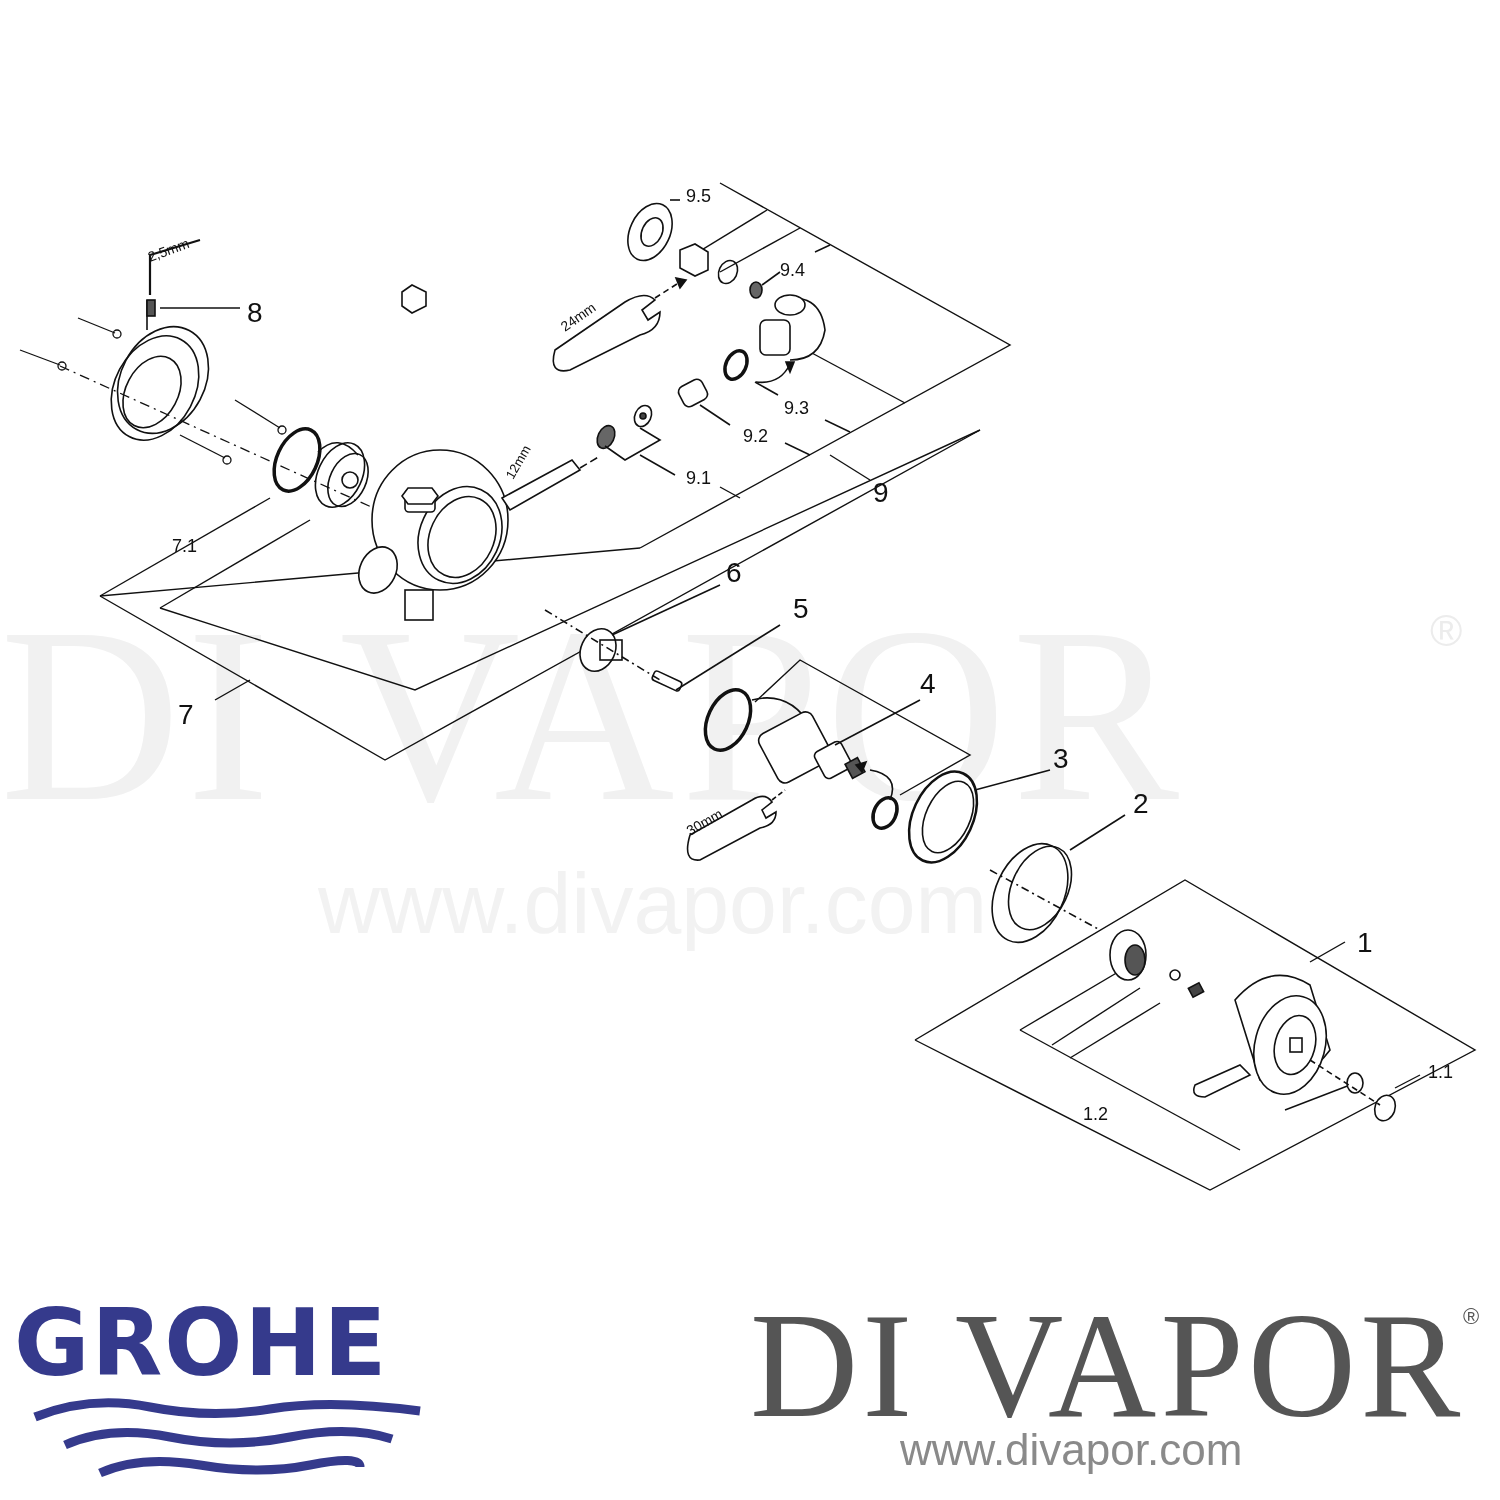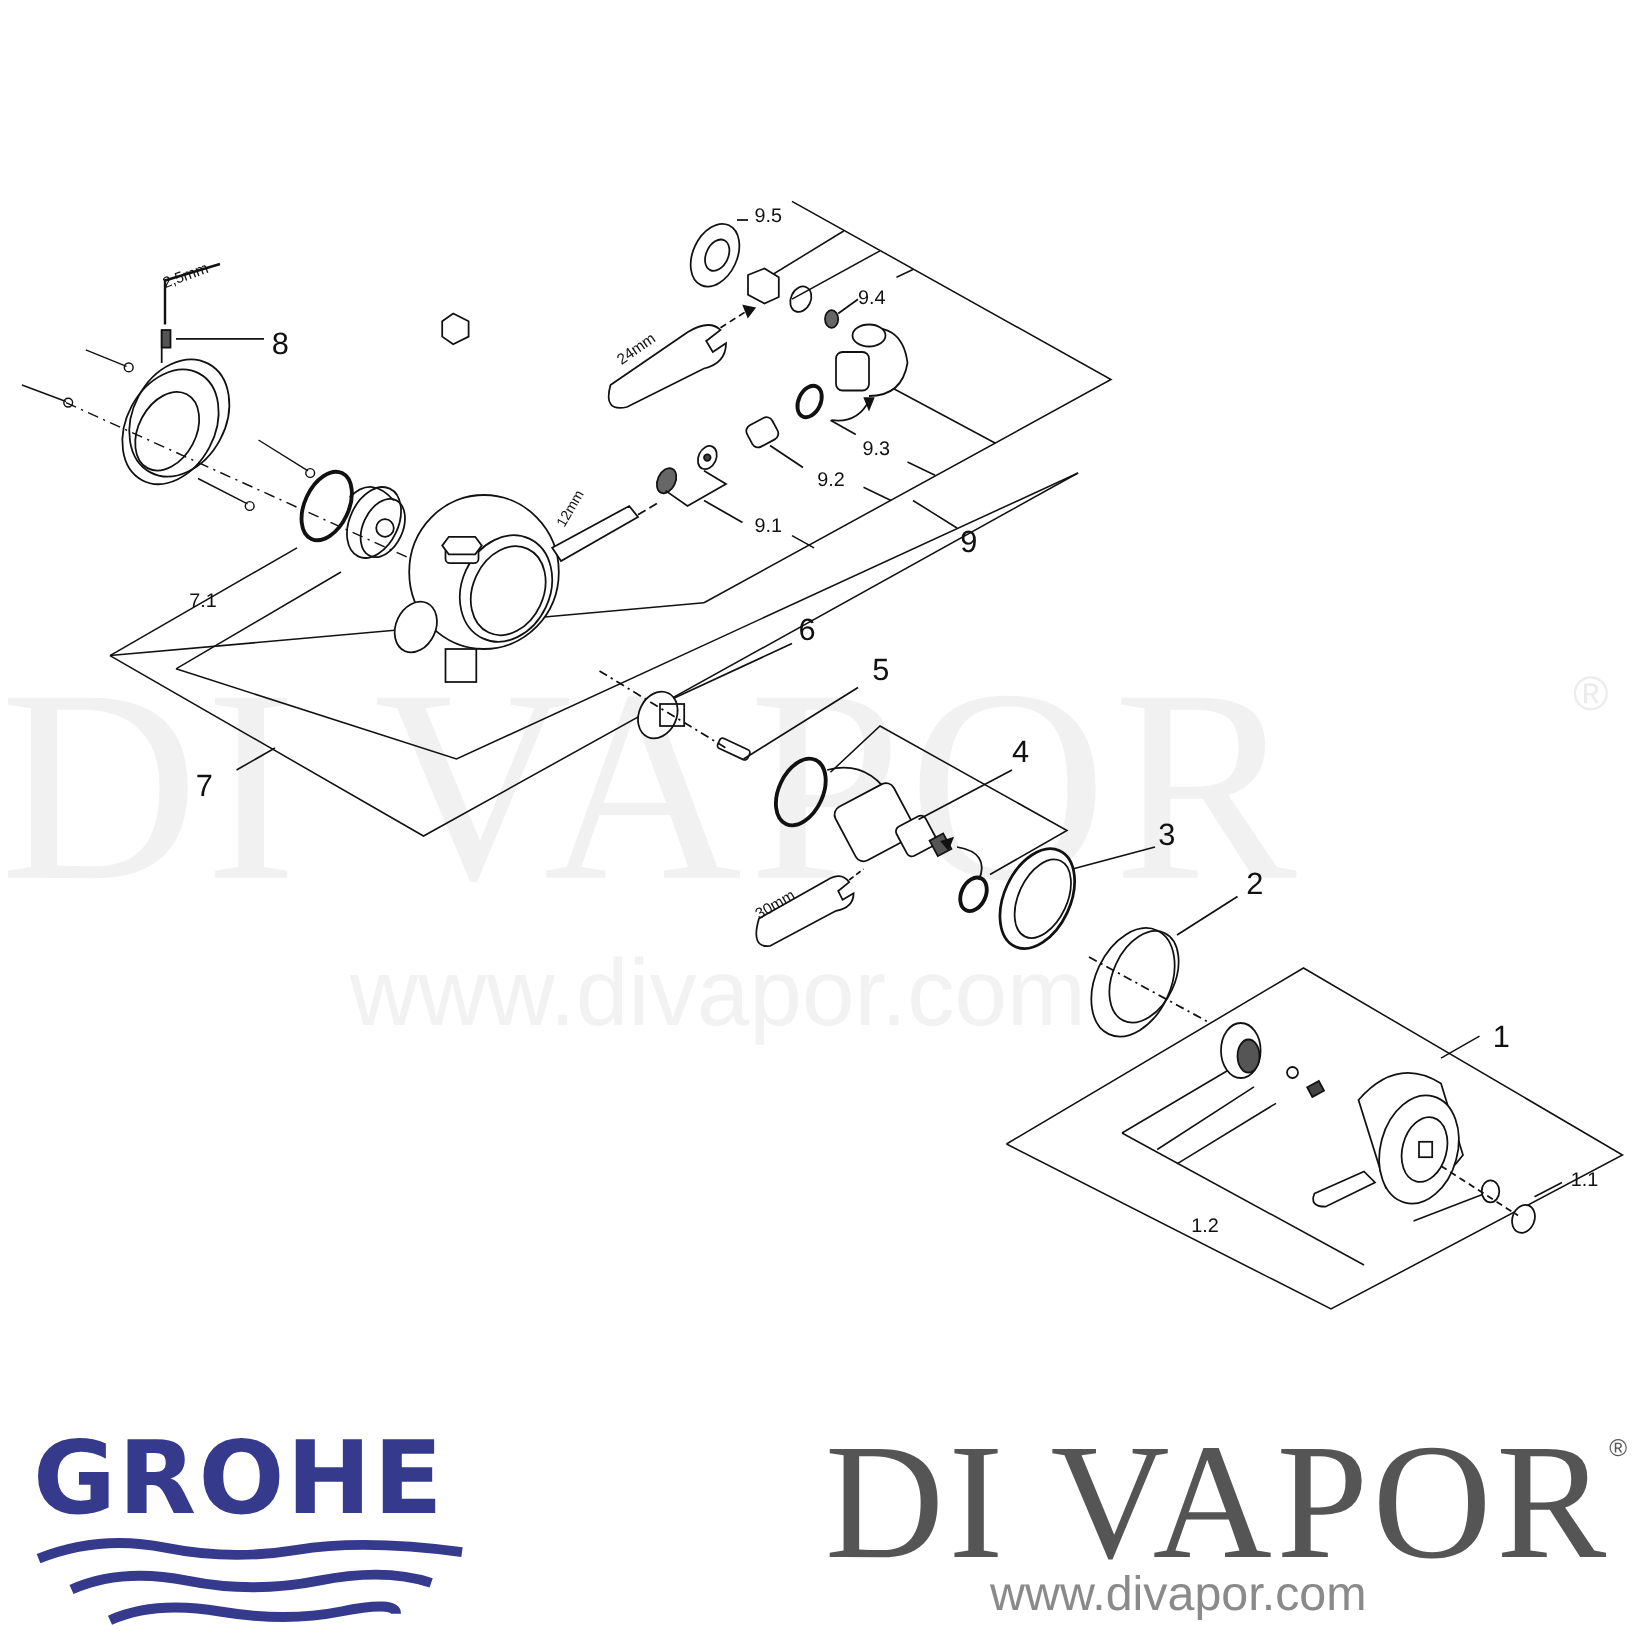--- a/index.html
+++ b/index.html
@@ -1,21 +1,21 @@
 <!DOCTYPE html>
 <html><head>
 <meta charset="utf-8">
 <style>
   html, body { margin: 0; padding: 0; background: #ffffff; }
   body { width: 1500px; height: 1500px; position: relative; overflow: hidden; font-family: "Liberation Sans", sans-serif; }
   #diagram { position: absolute; left: 0; top: 0; width: 1500px; height: 1500px; }
   .wm-big { position: absolute; left: 0; top: 590px; width: 1500px; font-family: "Liberation Serif", serif; font-size: 250px; color: #f1f1f1; letter-spacing: 6px; white-space: nowrap; line-height: 1; }
   .wm-reg { position: absolute; left: 1430px; top: 606px; font-size: 44px; color: #ececec; font-family: "Liberation Sans", sans-serif; }
   .wm-url { position: absolute; left: 318px; top: 860px; font-size: 86px; color: #f2f2f2; font-family: "Liberation Sans", sans-serif; font-weight: 300; white-space: nowrap; line-height: 1; }
-  .grohe-text { position: absolute; left: 14px; top: 1298px; font-family: "DejaVu Sans", sans-serif; font-weight: bold; font-size: 92px; color: #353a8c; letter-spacing: 2px; line-height: 1; margin-left: 16px; }
+  .grohe-text { position: absolute; left: 14px; top: 1298px; font-family: "DejaVu Sans", sans-serif; font-weight: bold; font-size: 92px; color: #353a8c; letter-spacing: 2px; line-height: 1; }
   .grohe-waves { position: absolute; left: 30px; top: 1395px; }
   .dv-text { position: absolute; left: 750px; top: 1290px; font-family: "Liberation Serif", serif; font-size: 150px; color: #555555; letter-spacing: 4px; white-space: nowrap; line-height: 1; }
   .dv-reg { position: absolute; left: 1463px; top: 1304px; font-size: 22px; color: #555; font-family: "Liberation Sans", sans-serif; }
   .dv-url { position: absolute; left: 900px; top: 1428px; font-size: 44px; color: #8a8a8a; font-family: "Liberation Sans", sans-serif; white-space: nowrap; line-height: 1; }
   svg text { font-family: "Liberation Sans", sans-serif; fill: #111; }
 </style>
 </head>
 <body>
 
 <div class="wm-big">DI VAPOR</div>

